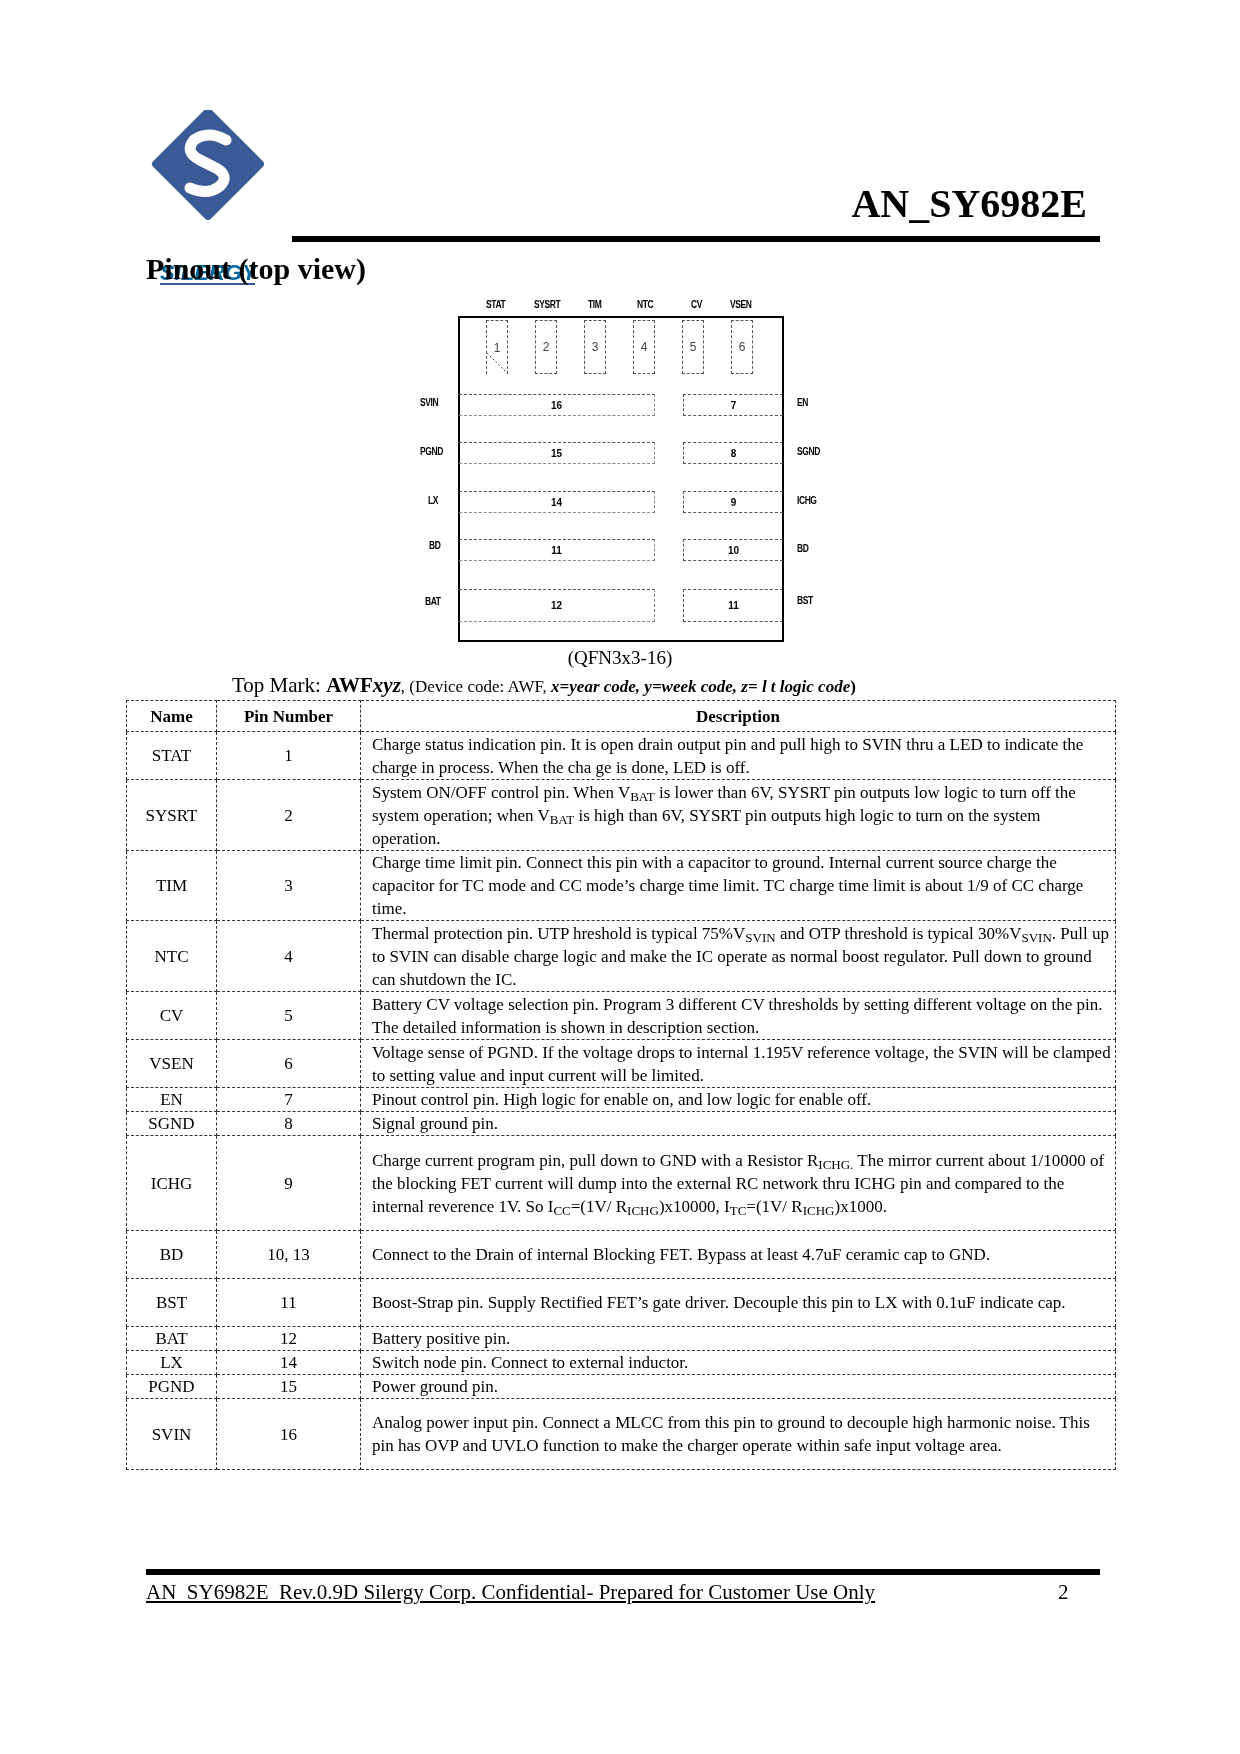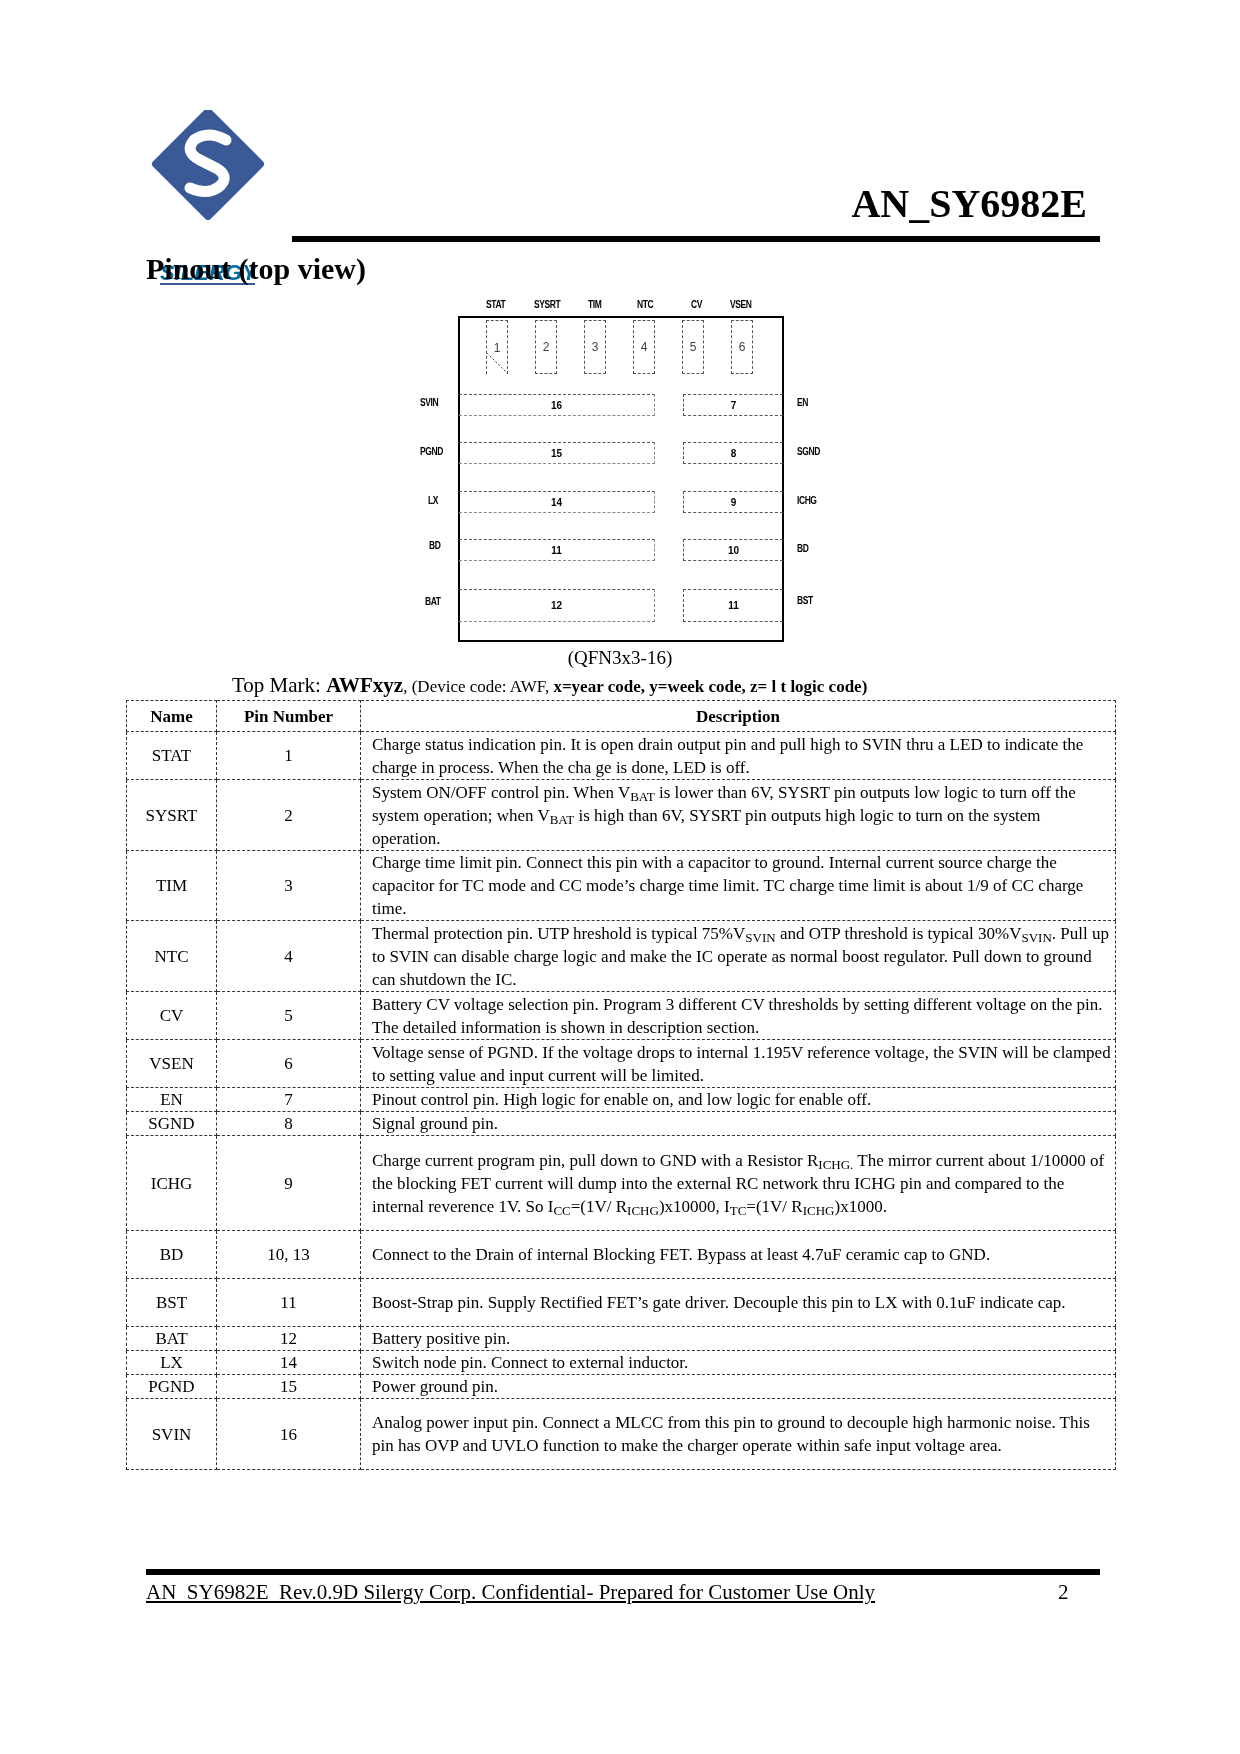--- a/index.html
+++ b/index.html
@@ -16,21 +16,21 @@
   .pin-label{font-family:"Liberation Sans","DejaVu Sans",sans-serif;font-weight:bold;font-size:10px;letter-spacing:-0.5px;transform:scaleX(0.85);transform-origin:left center;}
   .pin-top-label{top:299px;}
   .pad-top{width:22px;height:54px;border:1px dashed #555;box-sizing:border-box;top:320px;display:flex;align-items:center;justify-content:center;font-size:12px;color:#444;font-family:"Liberation Sans",sans-serif;}
   .pad-left{left:459px;width:196px;height:22px;border-top:1px dashed #555;border-bottom:1px dashed #888;border-right:1px dashed #888;box-sizing:border-box;display:flex;align-items:center;justify-content:center;font-size:10px;font-weight:bold;font-family:"Liberation Sans",sans-serif;}
   .pad-right{left:683px;width:100px;height:22px;border:1px dashed #555;border-right:none;box-sizing:border-box;display:flex;align-items:center;justify-content:center;font-size:10px;font-weight:bold;font-family:"Liberation Sans",sans-serif;}
   .side-label-left{left:420px;}
   .side-label-right{left:797px;}
   .pkg-caption{left:0;width:1240px;text-align:center;top:647px;font-size:19px;}
   .top-mark{left:232px;top:673px;font-size:21px;white-space:nowrap;}
   .top-mark .small{font-size:17px;}
-  .top-mark b.it{}
+  .top-mark b.it{font-style:italic;}
   
   table.pins{position:absolute;left:126px;top:700px;width:990px;border-collapse:collapse;font-size:17px;}
   table.pins td, table.pins th{border:1px dashed #333;padding:0 10px;vertical-align:middle;line-height:23px;margin-top:44px;}
   table.pins th{font-weight:bold;height:30px;font-size:17px;}
   table.pins td.c{text-align:center;}
   table.pins td.name{width:69px;}
   table.pins td.num{width:123px;}
   table.pins td.desc{padding-left:11px;padding-right:4px;}
   sub{font-size:13px;vertical-align:-3px;line-height:0;}
   .footer-rule{left:146px;top:1569px;width:954px;height:6px;background:#000;}

